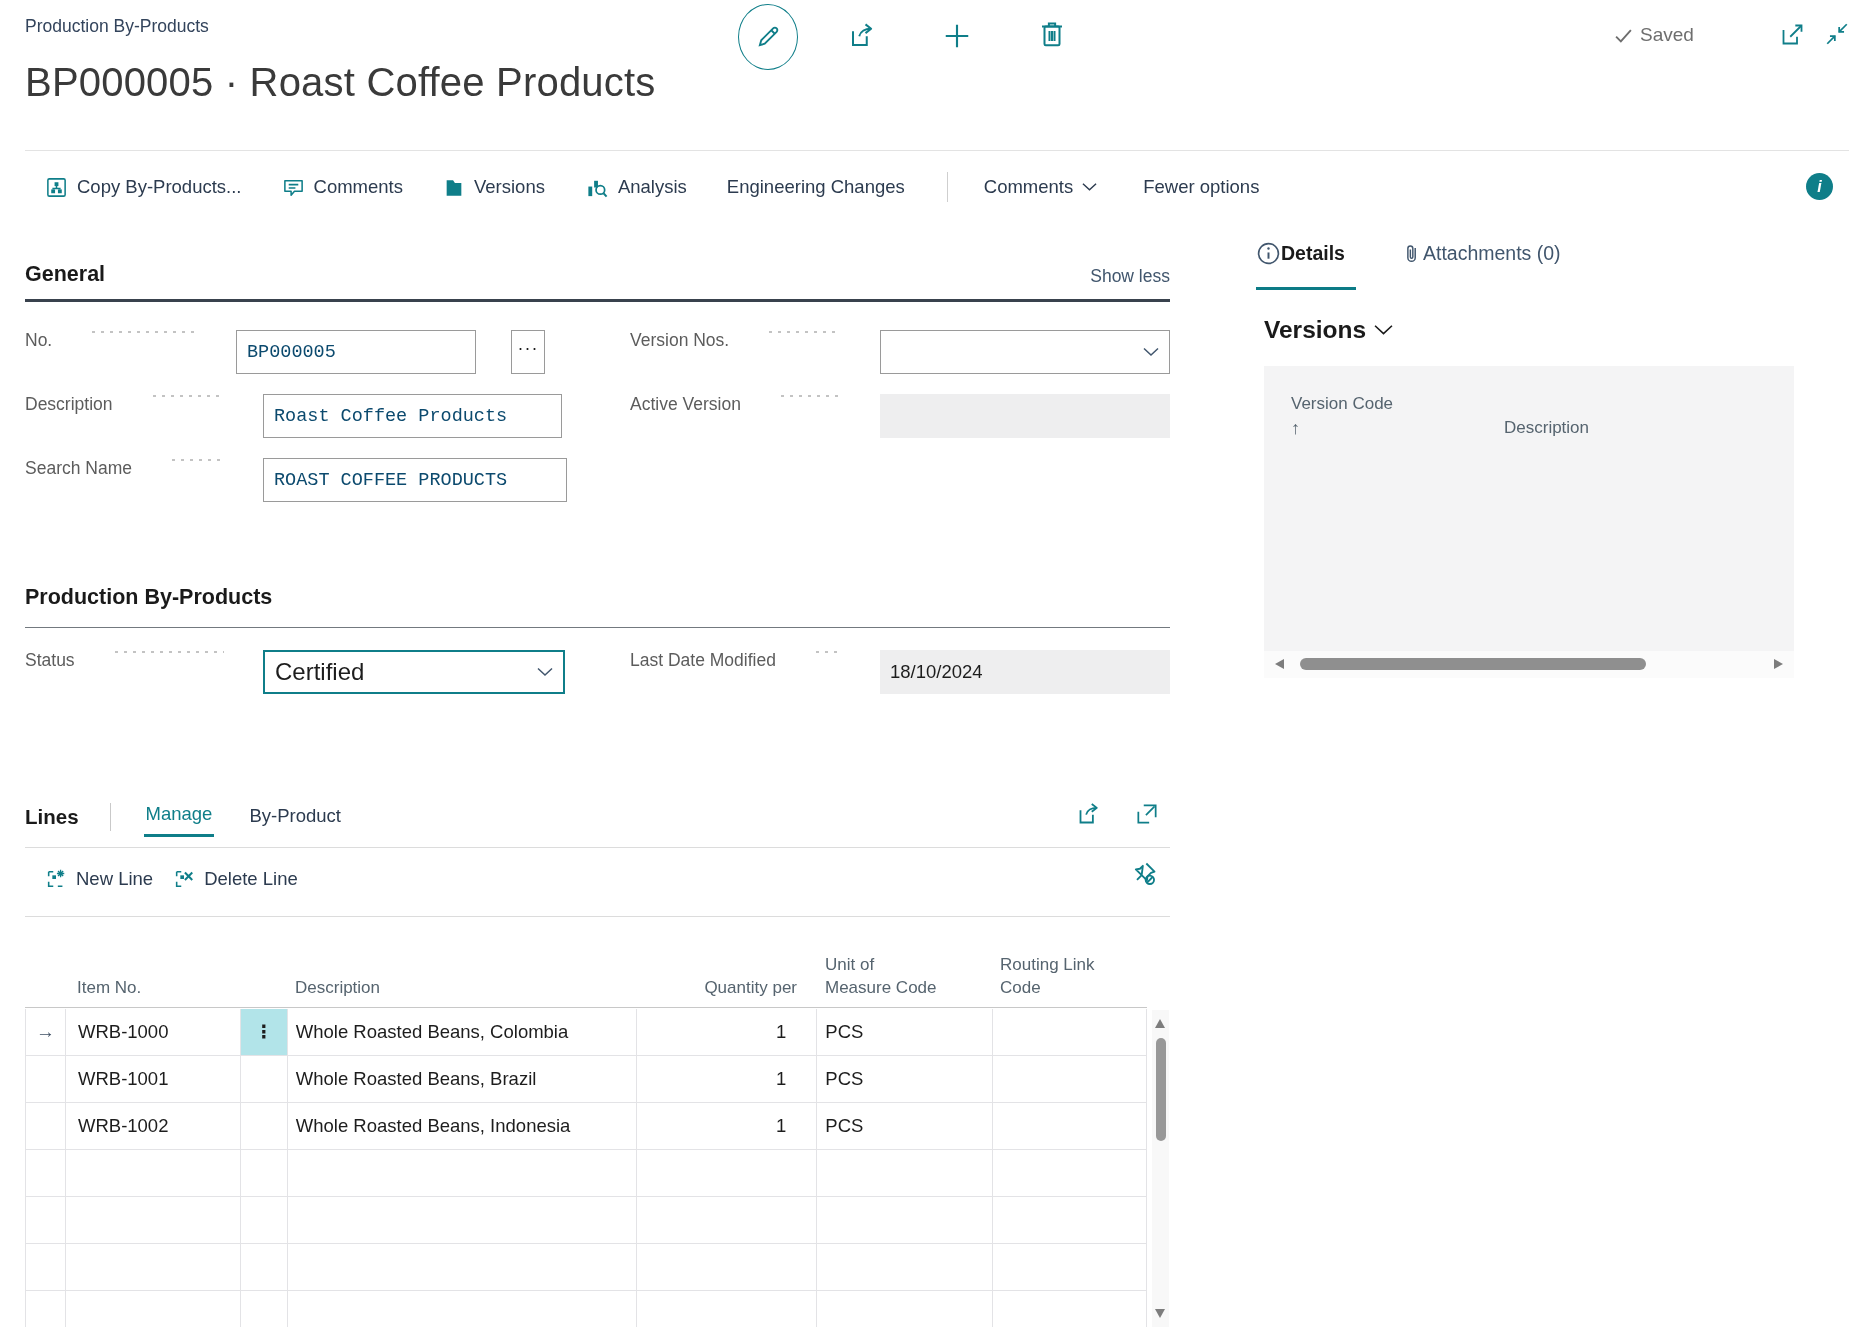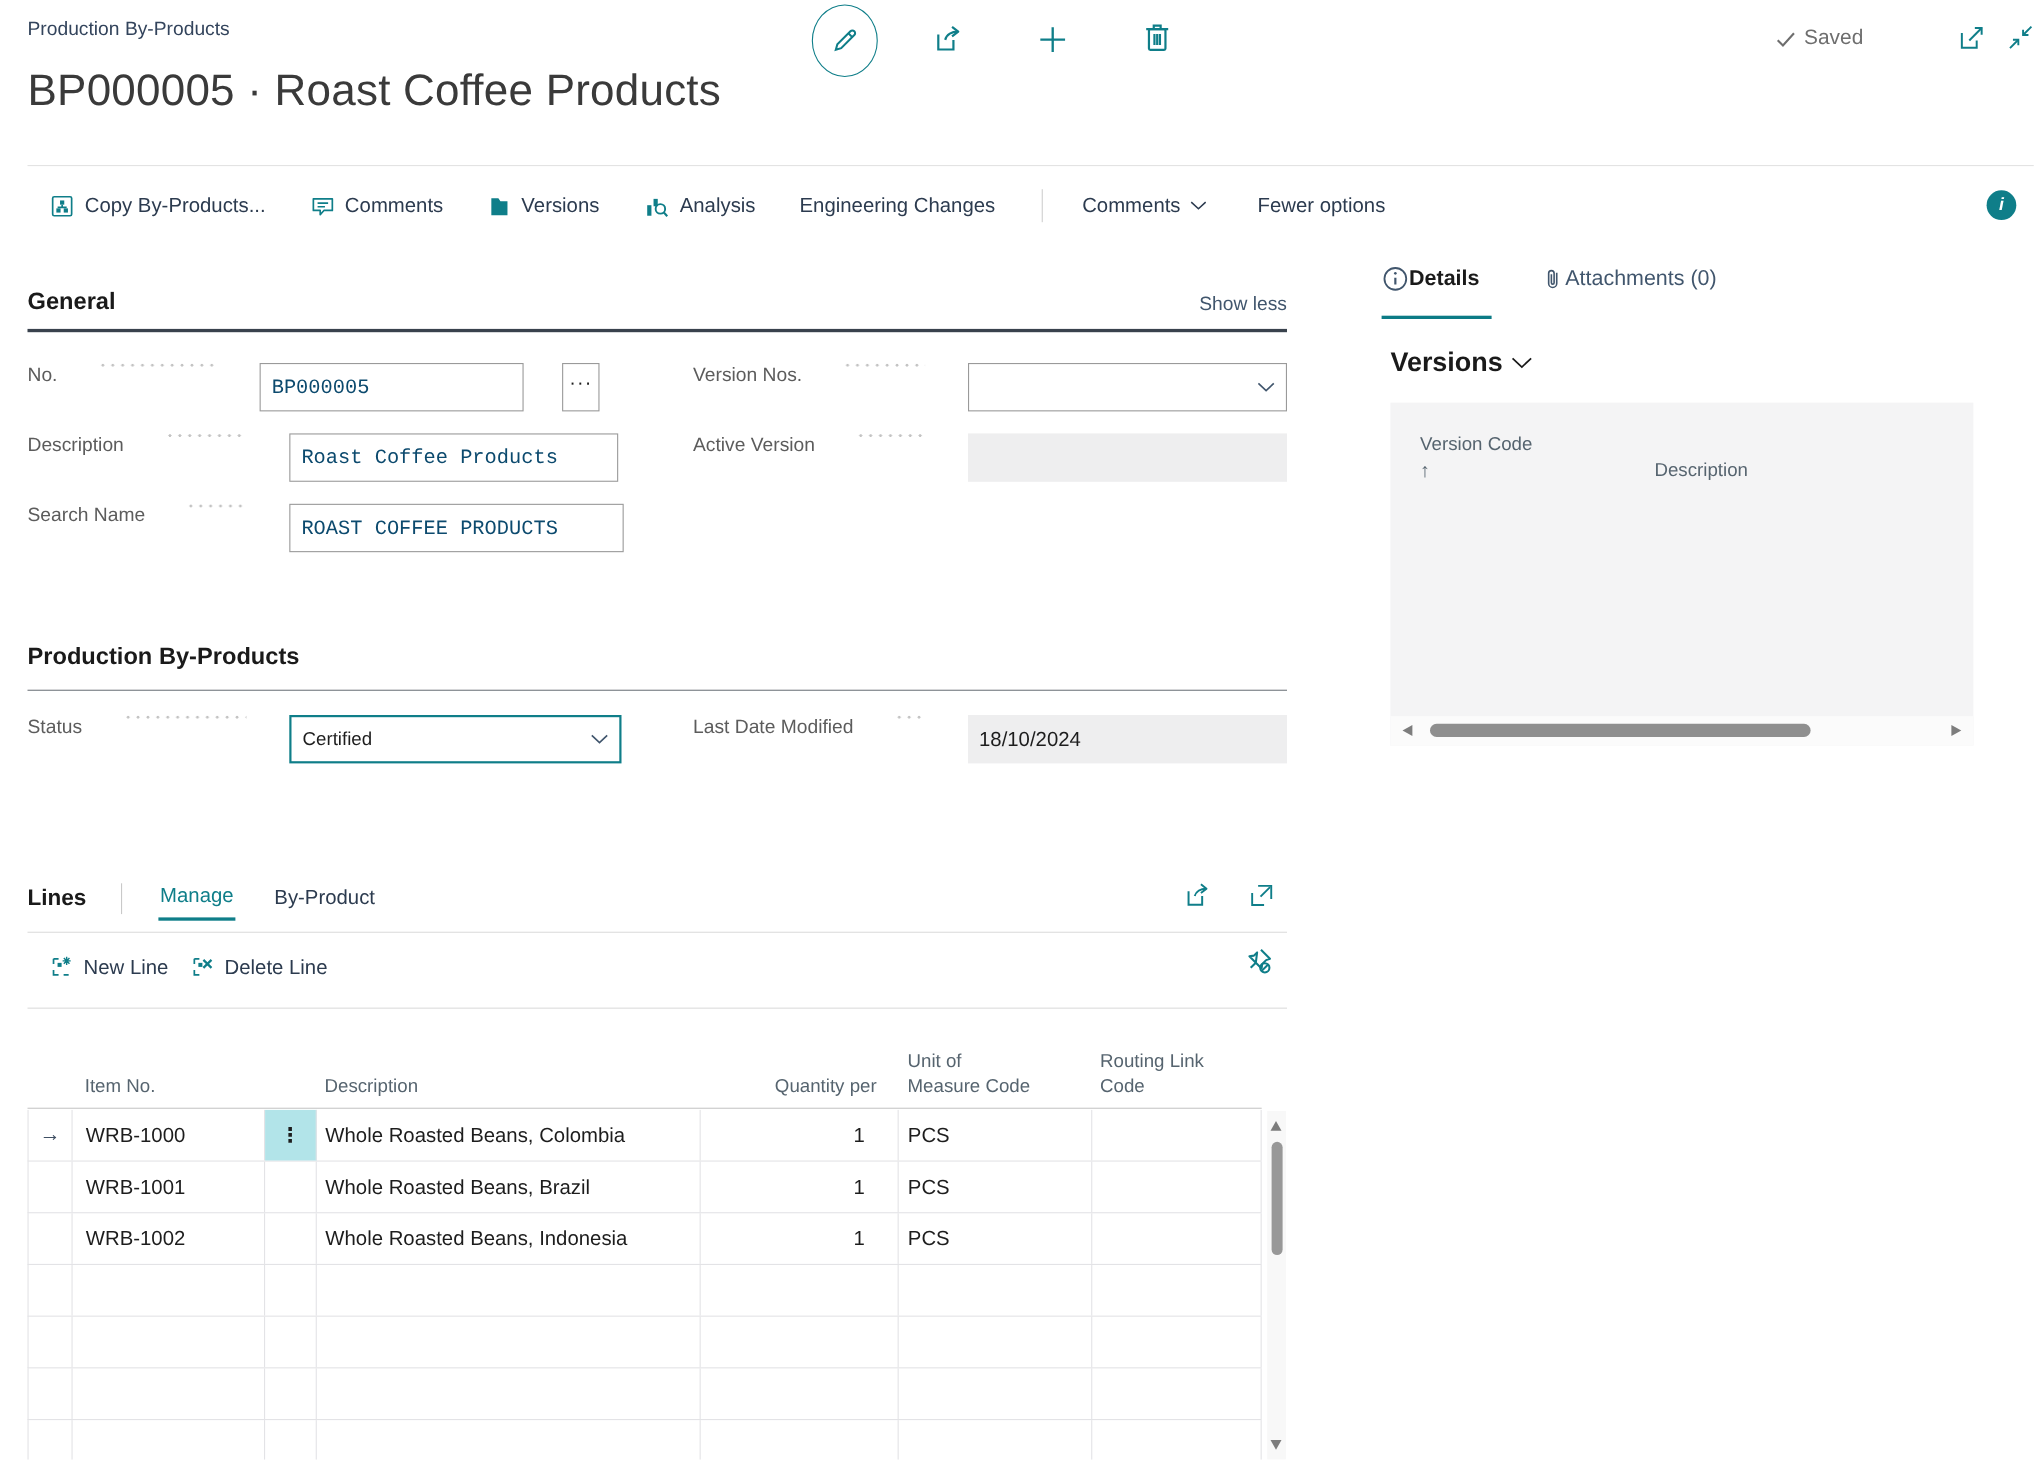--- a/index.html
+++ b/index.html
@@ -31,21 +31,21 @@
   .sec-head { font-size:21.5px; font-weight:700; color:#1a1a1a; }
   .link { font-size:17.5px; color:#41566d; cursor:pointer; }
   .gen-underline { left:25px; top:299px; width:1145px; height:3px; background:#39424d; }
   .pbp-underline { left:25px; top:627px; width:1145px; height:1px; background:#73797f; }
 
   
   .field-row { display:flex; height:44px;gap:27px; }
   .field-label { font-size:17.5px; color:#5c5c5c; white-space:nowrap; flex:0 0 auto; }
   .dots { flex:1 1 auto; height:4px; margin:0 12px 0 10px; background-image:radial-gradient(circle,#c3c3c3 1.3px,transparent 1.5px); background-size:9px 4px; background-position:0 50%; background-repeat:repeat-x; }
   .bc-input { height:44px; border:1px solid #9a9a9a; background:#fff; font-family:Liberation Mono, monospace; font-size:18.5px; color:#0c4a6e; padding:0 10px; outline:none; }
-  .bc-select { position:relative; height:44px; border:1px solid #9a9a9a; background:#fff; display:flex; align-items:center; padding:0 34px 0 10px; font-size:17px; color:#1d1d1d; cursor:pointer; }
+  .bc-select { position:relative; height:44px; border:1px solid #9a9a9a; background:#fff; display:flex; align-items:center; padding:0 34px 0 10px; font-size:24px; color:#1d1d1d; cursor:pointer; }
   .bc-select.focused { border:2px solid #0f7e89; }
   .bc-select .chev { position:absolute; right:10px; top:50%; transform:translateY(-50%); }
   .bc-disabled { height:44px; background:#eeeeef; border:none; display:flex; align-items:center; padding:0 10px; font-size:18.5px; color:#1d1d1d; }
   .ellipsis-btn { width:34px; height:44px; margin-left:8px; border:1px solid #9a9a9a; background:#fff; font-size:18px; letter-spacing:1px; color:#1d1d1d; display:flex; align-items:center; justify-content:center; cursor:pointer; padding-bottom:8px; }
 
   
   .lines-bar { left:25px; top:796px; width:1145px; height:42px; display:flex; align-items:center; }
   .lines-title { font-size:20.5px; font-weight:700; color:#1a1a1a; }
   .lines-vdiv { width:1px; height:28px; background:#c9c9c9; margin:0 33px 0 31px; }
   .line-tab { font-size:18.5px; color:#2c3b4f; cursor:pointer; padding:6px 2px 9px; }

